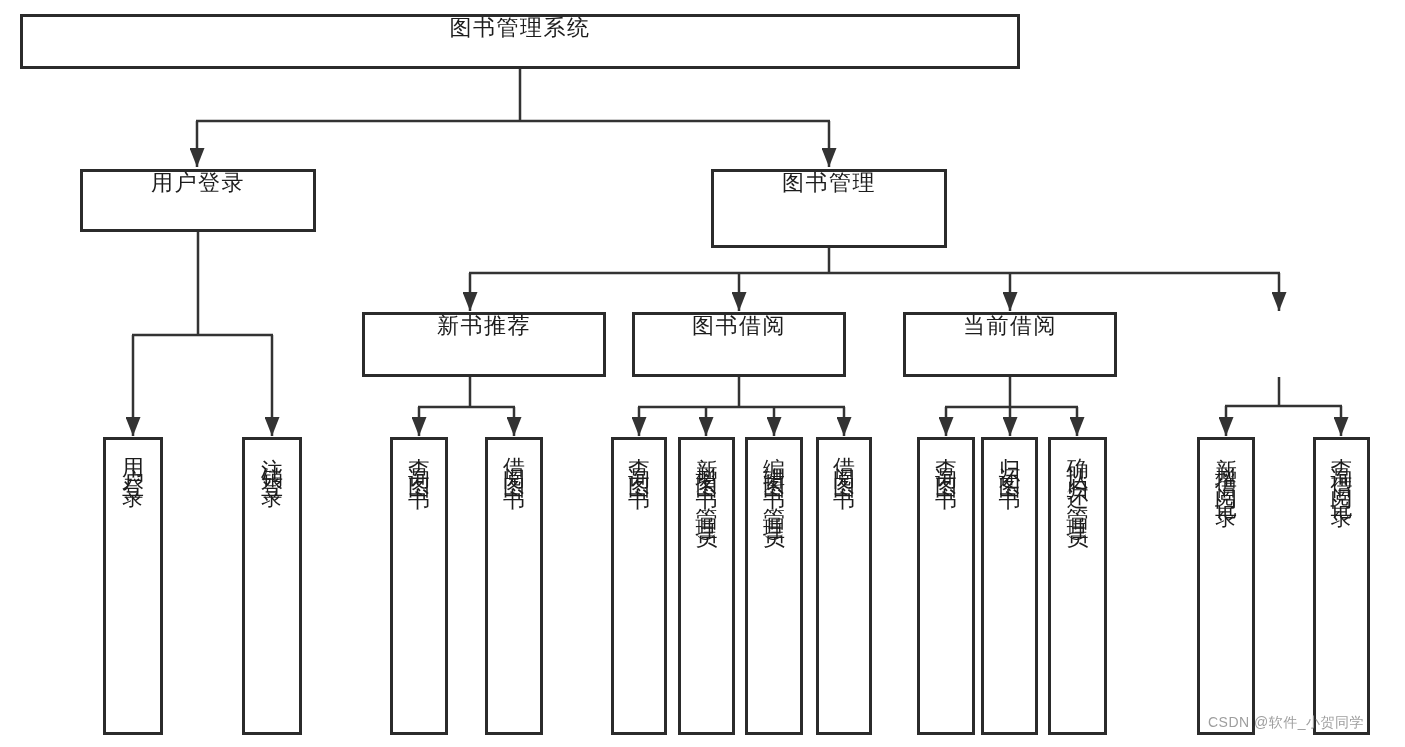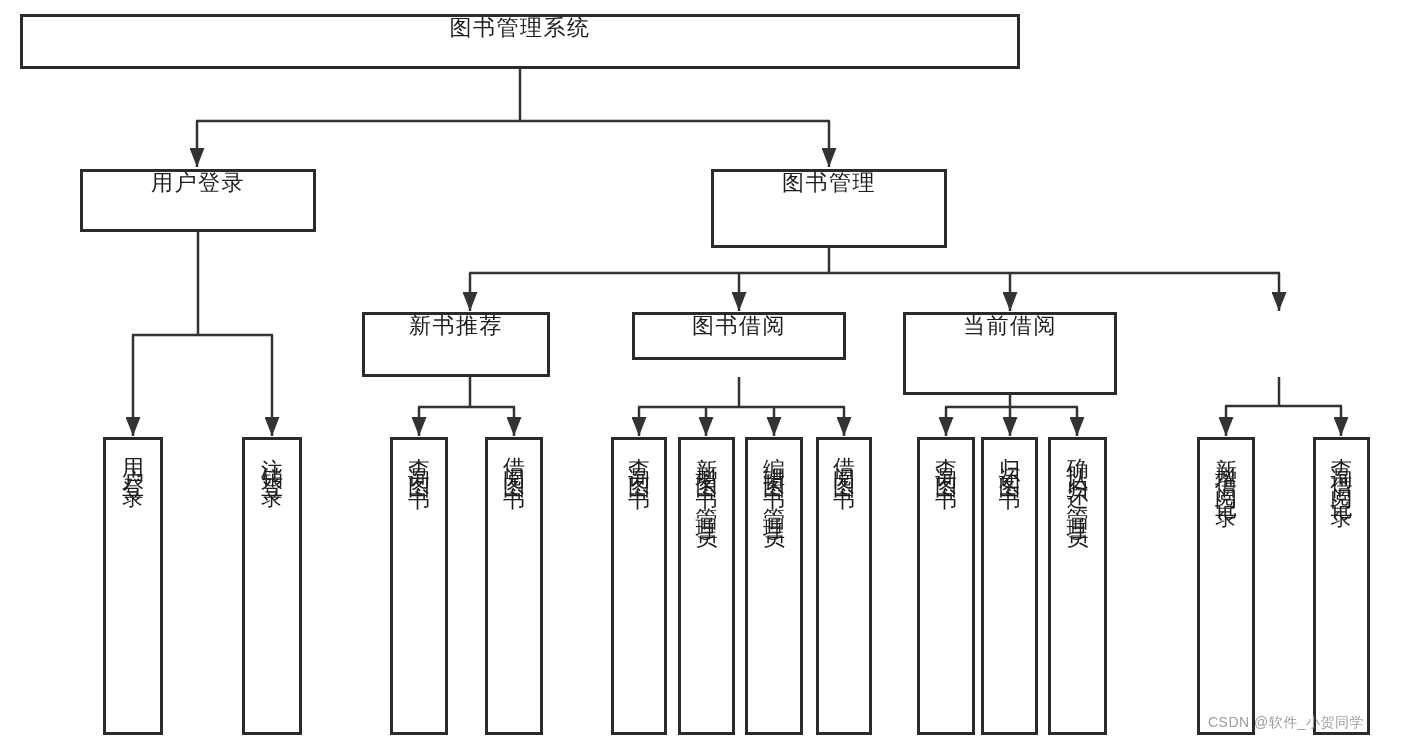--- a/index.html
+++ b/index.html
@@ -76,27 +76,27 @@
     <span>图书管理系统</span>
   </div>
 
   <div class="node h" style="left:80px;top:169px;width:236px;height:63px">
     <span>用户登录</span>
   </div>
   <div class="node h" style="left:711px;top:169px;width:236px;height:79px">
     <span>图书管理</span>
   </div>
 
-  <div class="node h" style="left:362px;top:312px;width:188px;height:65px">
+  <div class="node h" style="left:362px;top:312px;width:244px;height:65px">
     <span>新书推荐</span>
   </div>
-  <div class="node h" style="left:632px;top:312px;width:214px;height:48px">
+  <div class="node h" style="left:632px;top:312px;width:214px;height:65px">
     <span>图书借阅</span>
   </div>
-  <div class="node h" style="left:903px;top:312px;width:214px;height:83px">
+  <div class="node h" style="left:903px;top:312px;width:214px;height:65px">
     <span>当前借阅</span>
   </div>
 
   <div class="node v" style="left:103px;top:437px;width:60px;height:298px">
     <span>用户登录</span>
   </div>
   <div class="node v" style="left:242px;top:437px;width:60px;height:298px">
     <span>注销登录</span>
   </div>
 

